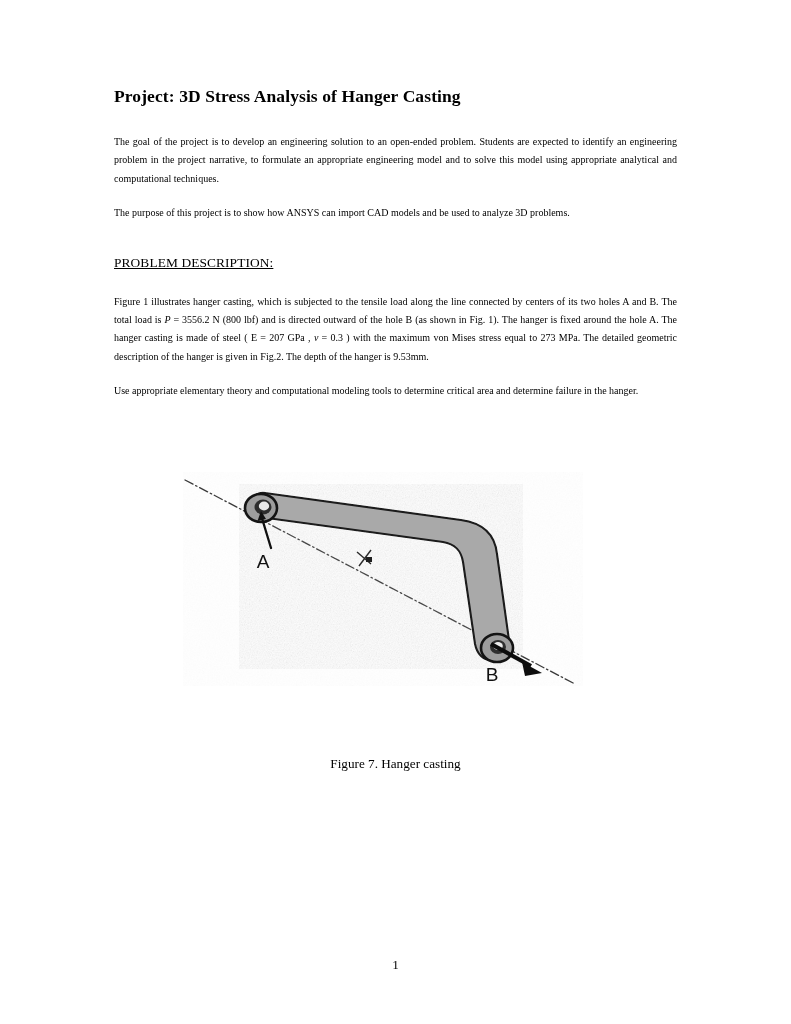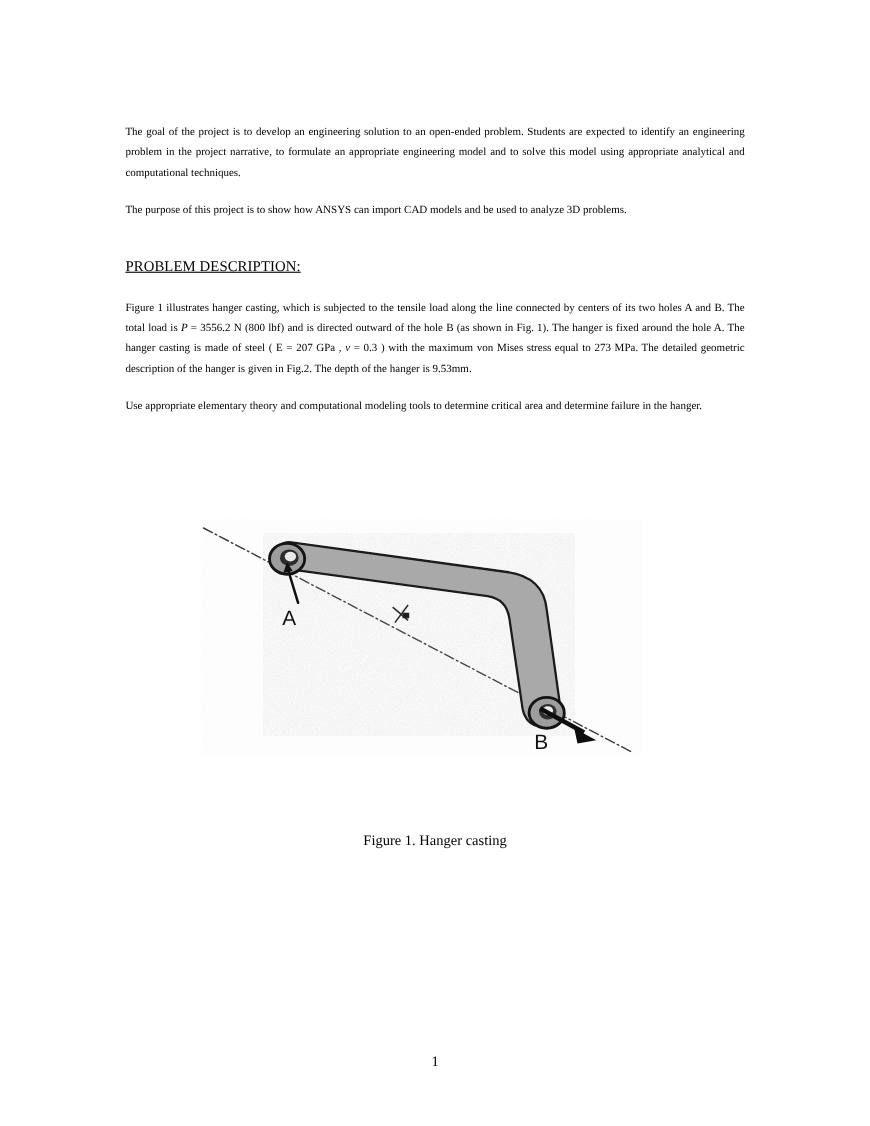--- a/index.html
+++ b/index.html
@@ -97,20 +97,21 @@
     fill: #111111;
   }
 </style>
 </head>
 <body>
 
 <div class="page">
 
   <div class="content">
 
+    <h1 class="doc-title">Project: 3D Stress Analysis of Hanger Casting</h1>
 
     <div class="gap-title"></div>
 
     <p class="para">The goal of the project is to develop an engineering solution to an open-ended problem. Students are expected to identify an engineering problem in the project narrative, to formulate an appropriate engineering model and to solve this model using appropriate analytical and computational techniques.</p>
 
     <div class="gap-para"></div>
 
     <p class="para">The purpose of this project is to show how ANSYS can import CAD models and be used to analyze 3D problems.</p>
 
     <div class="gap-section-top"></div>
@@ -198,17 +199,17 @@
         <line x1="196" y1="82" x2="184" y2="98" stroke="#2a2a2a" stroke-width="1.4"></line>
         <rect x="191" y="89" width="6" height="5" fill="#1f1f1f"></rect>
       </g>
 
       <text class="fig-label" x="88" y="100" text-anchor="middle">A</text>
 
       <text class="fig-label" x="317" y="213" text-anchor="middle">B</text>
     </svg>
   </div>
 
-  <div class="fig-caption">Figure 1. Hanger casting</div>
+  <div class="fig-caption">Figure 7. Hanger casting</div>
 
   <div class="page-number">1</div>
 
 </div>
 
 </body></html>

